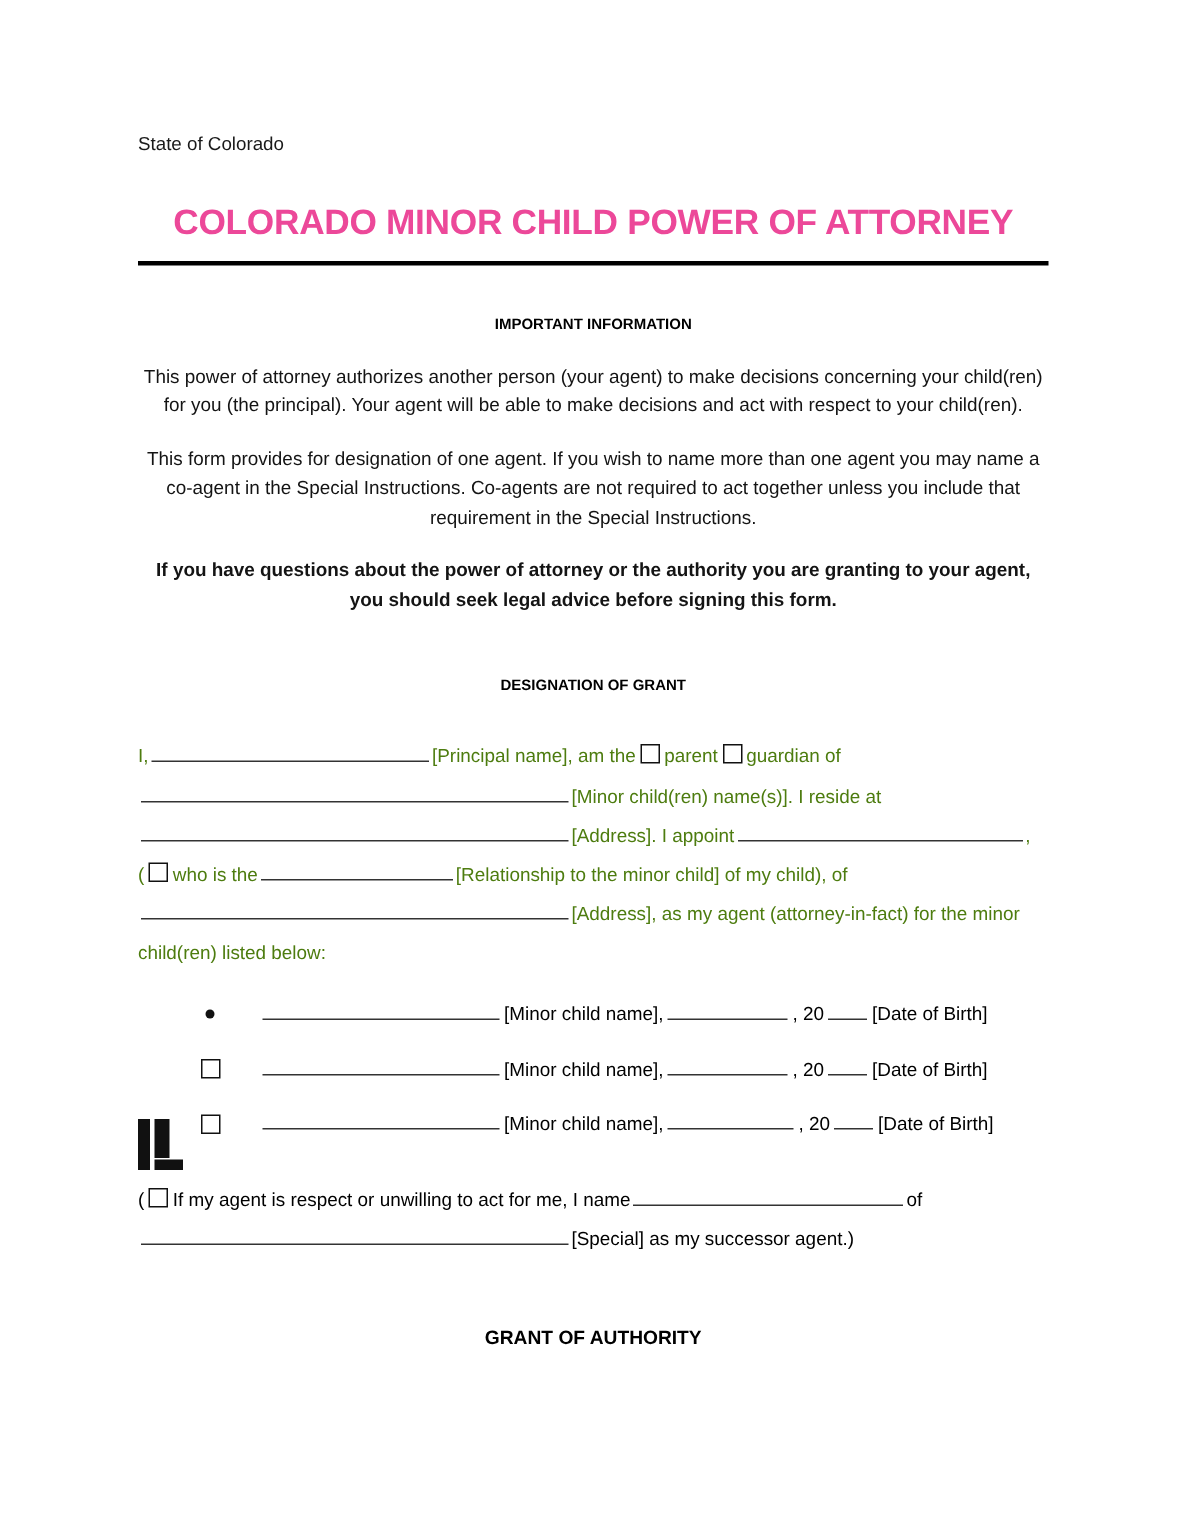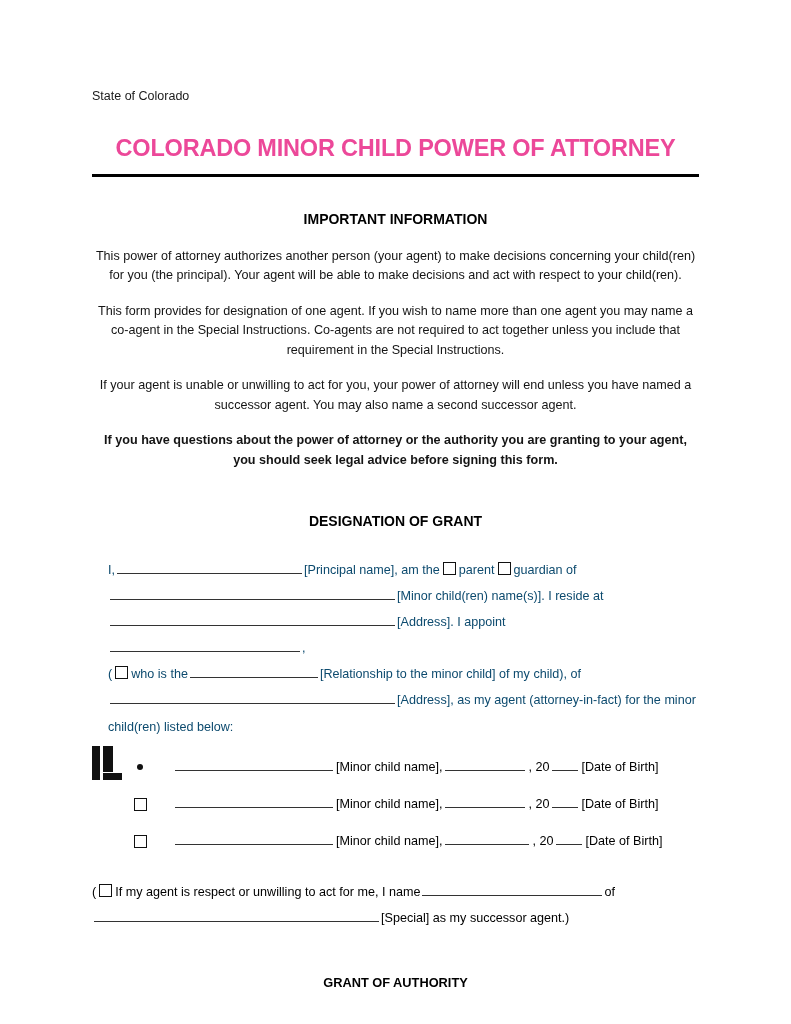--- a/index.html
+++ b/index.html
@@ -37,42 +37,41 @@
     margin: 0 0 6px 0;
     padding: 0 2px 6px 2px;
   }
   .title-rule {
     border-bottom: 3px solid #000;
     width: 100%;
     margin: 0 0 34px 0;
   }
   .section-heading {
     text-align: center;
-    font-size: 14px;
+    font-size: 10px;
     font-weight: bold;
     margin: 0 0 20px 0;
   }
   p.body {
     font-size: 12.6px;
     line-height: 1.55;
     margin: 0 0 16px 0;
     color: #141414;
     text-align: center;
   }
   p.body.bold {
     font-weight: bold;
   }
   .spacer-lg { height: 26px; }
   .spacer-sm { height: 8px; }
 
   .form-block {
     font-size: 12.6px;
     line-height: 2.08;
-    color: #0c4a6e;
-    margin-left: 16px;
+    color: #4d7c0f;
   }
   .form-line {
     margin-bottom: 0px;
     white-space: normal;
   }
   .blank {
     display: inline-block;
     border-bottom: 1px solid #333;
     vertical-align: baseline;
     height: 0.95em;
@@ -160,21 +159,20 @@
 
   <div class="state-line">State of Colorado</div>
 
   <h1 class="doc-title">COLORADO MINOR CHILD POWER OF ATTORNEY</h1>
   <div class="title-rule"></div>
 
   <div class="section-heading">IMPORTANT INFORMATION</div>
 
   <p class="body">This power of attorney authorizes another person (your agent) to make decisions concerning your child(ren) for you (the principal). Your agent will be able to make decisions and act with respect to your child(ren).</p>
   <p class="body">This form provides for designation of one agent. If you wish to name more than one agent you may name a co-agent in the Special Instructions. Co-agents are not required to act together unless you include that requirement in the Special Instructions.</p>
-  <p class="body">If your agent is unable or unwilling to act for you, your power of attorney will end unless you have named a successor agent. You may also name a second successor agent.</p>
   <p class="body bold">If you have questions about the power of attorney or the authority you are granting to your agent, you should seek legal advice before signing this form.</p>
 
   <div class="spacer-lg"></div>
 
   <div class="section-heading">DESIGNATION OF GRANT</div>
 
   <div class="spacer-sm"></div>
 
   <div class="form-block">
 

